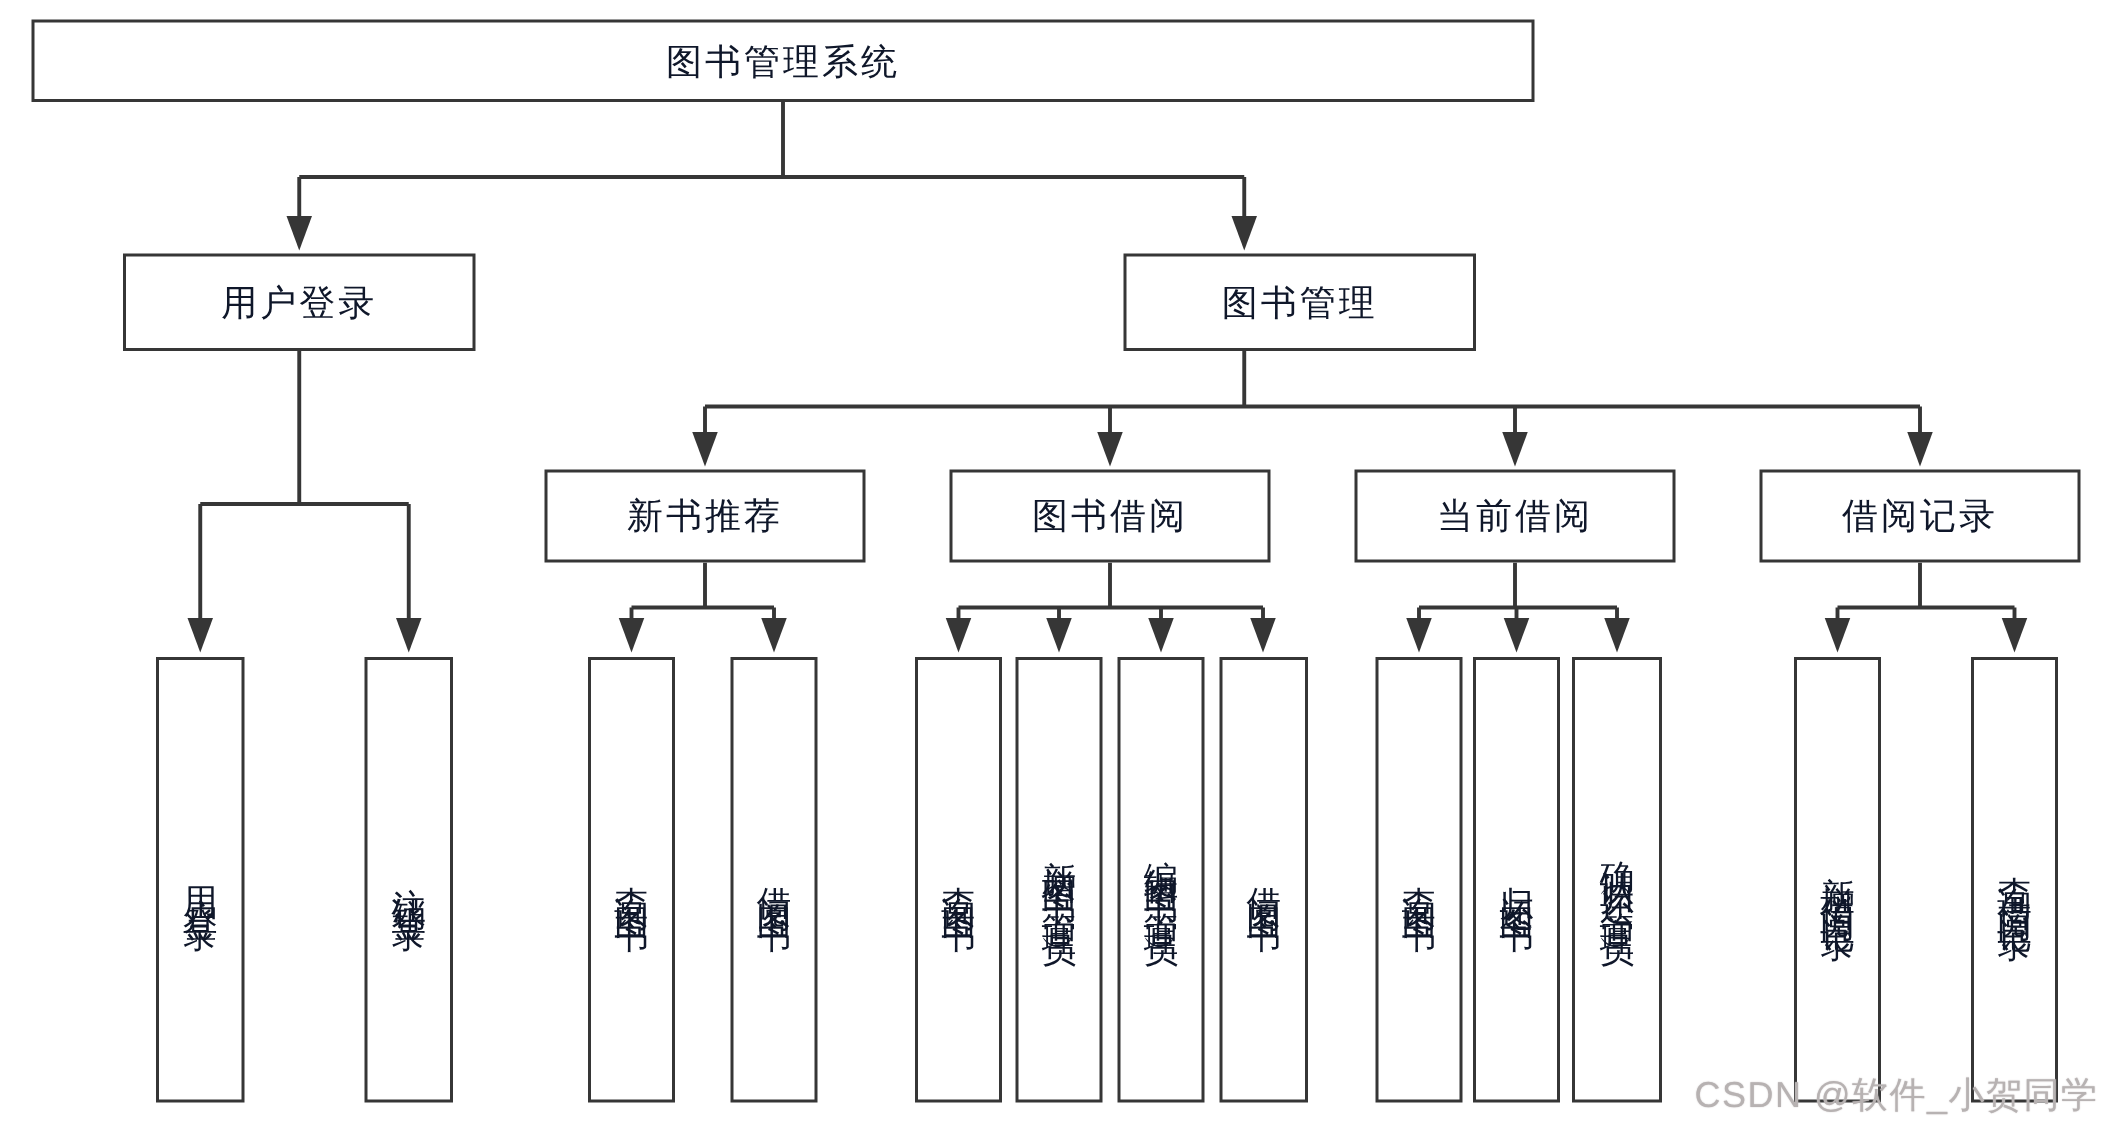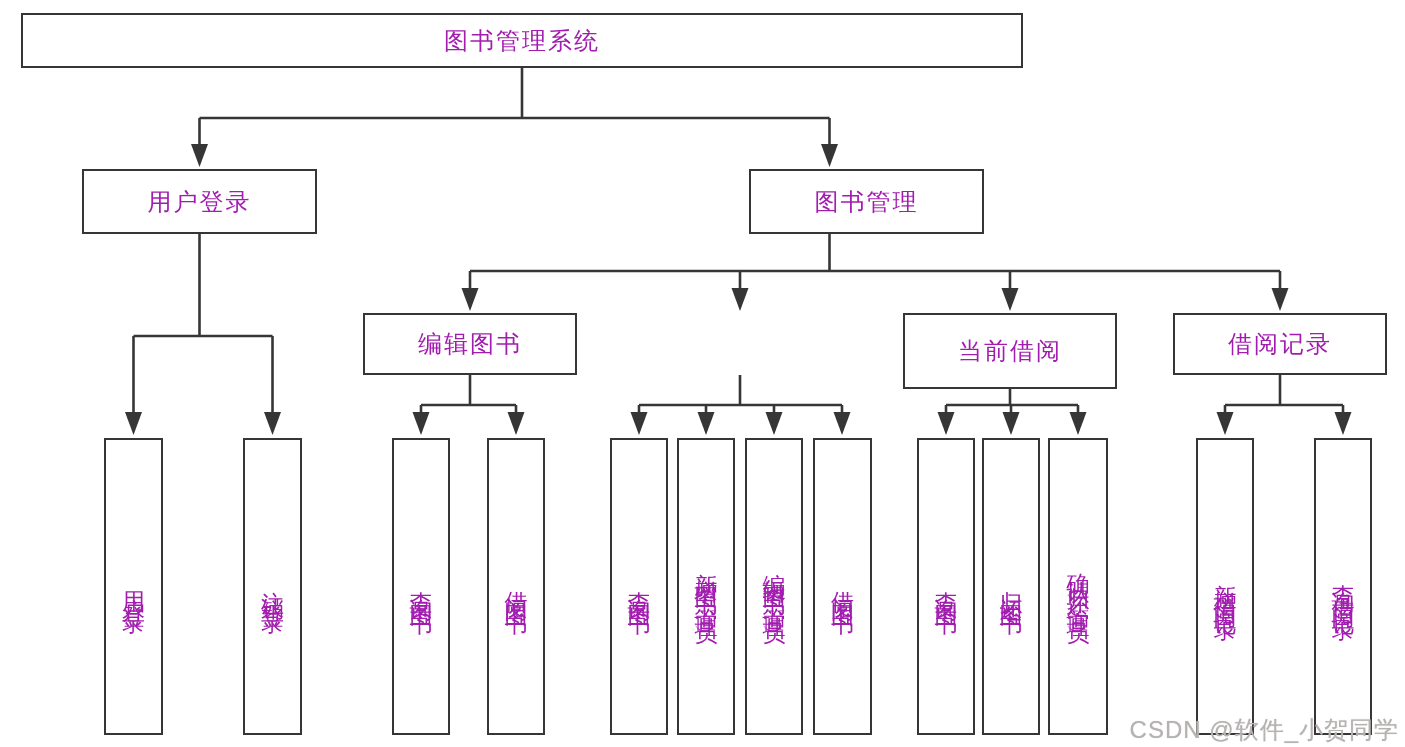--- a/index.html
+++ b/index.html
@@ -20,21 +20,21 @@
   .node {
     position: absolute;
     box-sizing: border-box;
     background: #ffffff;
     border: 2.6px solid #363636;
     display: flex;
     align-items: center;
     justify-content: center;
     font-size: 24px;
     letter-spacing: 2px;
-    color: #a21caf;
+    color: #0f172a;
     z-index: 1;
     white-space: nowrap;
   }
   .leaf {
     writing-mode: vertical-rl;
     text-orientation: mixed;
     font-size: 23px;
     letter-spacing: 7px;
     white-space: normal;
     line-height: 1;
@@ -122,22 +122,23 @@
       <path d="M1216.5 412 L1233.5 412 L1225 435 Z"></path>
       <path d="M1334.5 412 L1351.5 412 L1343 435 Z"></path>
     </g>
   </svg>
 
   <div class="node" style="left:21px; top:13px; width:1002px; height:55px;">图书管理系统</div>
 
   <div class="node" style="left:82px; top:169px; width:235px; height:65px;">用户登录</div>
   <div class="node" style="left:749px; top:169px; width:235px; height:65px;">图书管理</div>
 
-  <div class="node" style="left:363px; top:313px; width:214px; height:62px;">编辑图书</div>
-  <div class="node" style="left:903px; top:313px; width:214px; height:76px;">当前借阅</div>
+  <div class="node" style="left:363px; top:313px; width:214px; height:62px;">新书推荐</div>
+  <div class="node" style="left:633px; top:313px; width:214px; height:62px;">图书借阅</div>
+  <div class="node" style="left:903px; top:313px; width:214px; height:62px;">当前借阅</div>
   <div class="node" style="left:1173px; top:313px; width:214px; height:62px;">借阅记录</div>
 
   <div class="node leaf" style="left:104px; top:438px; width:59px; height:297px;">用户登录</div>
   <div class="node leaf" style="left:243px; top:438px; width:59px; height:297px;">注销登录</div>
 
   <div class="node leaf" style="left:392px; top:438px; width:58px; height:297px;">查询图书</div>
   <div class="node leaf" style="left:487px; top:438px; width:58px; height:297px;">借阅图书</div>
 
   <div class="node leaf" style="left:610px; top:438px; width:58px; height:297px;">查询图书</div>
   <div class="node leaf" style="left:677px; top:438px; width:58px; height:297px;">新增图书（管理员）</div>

